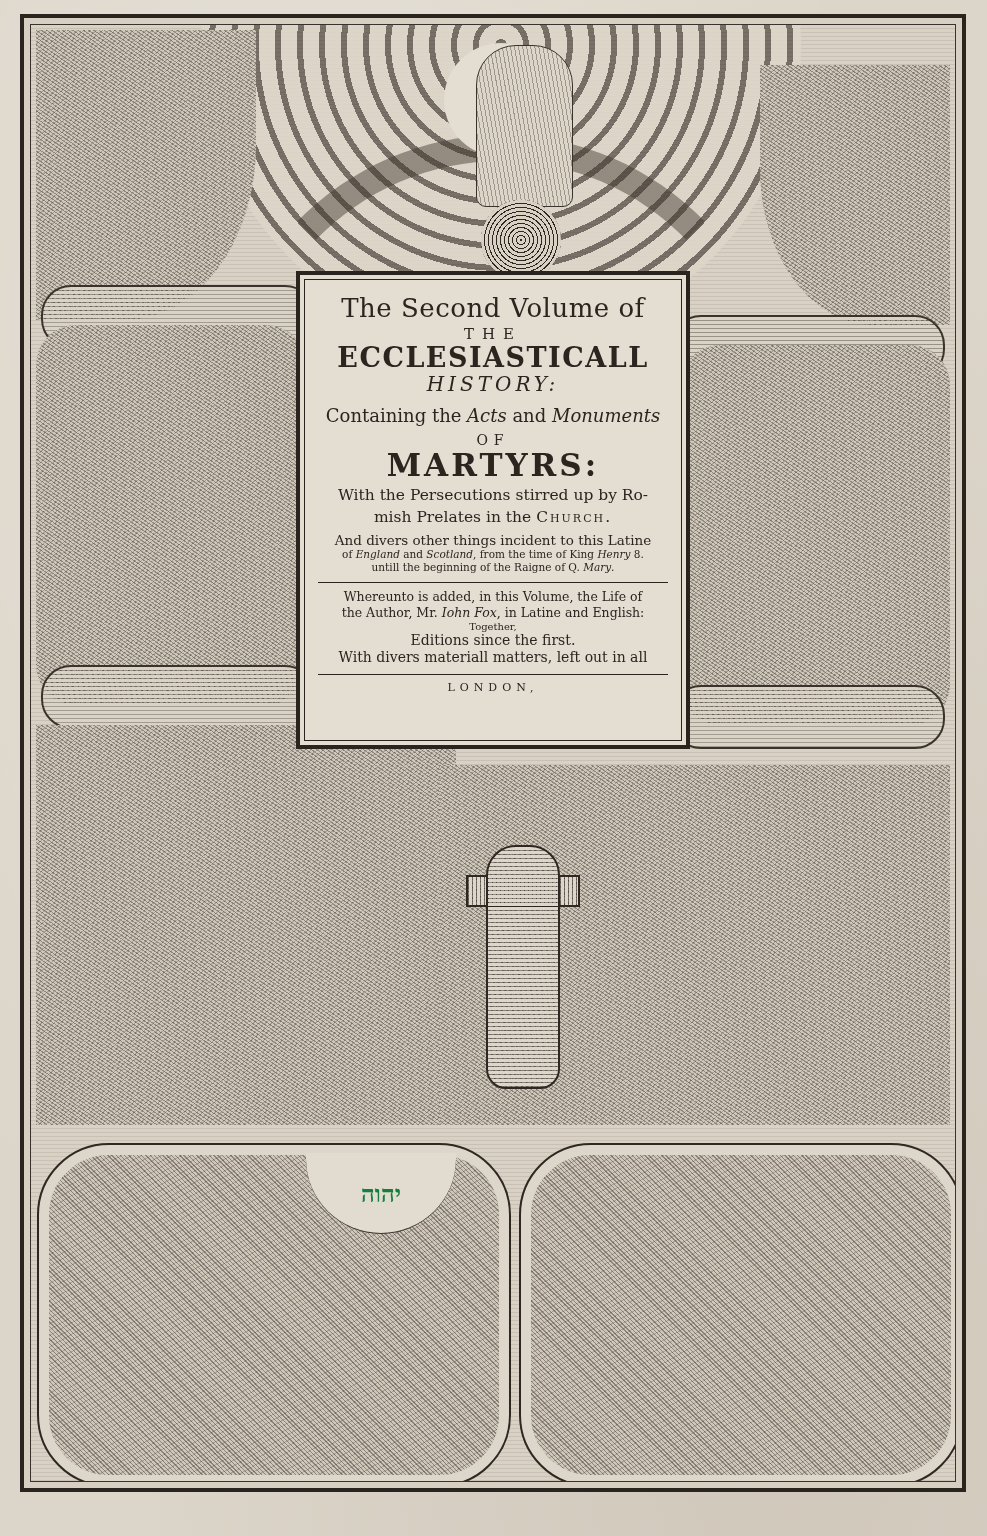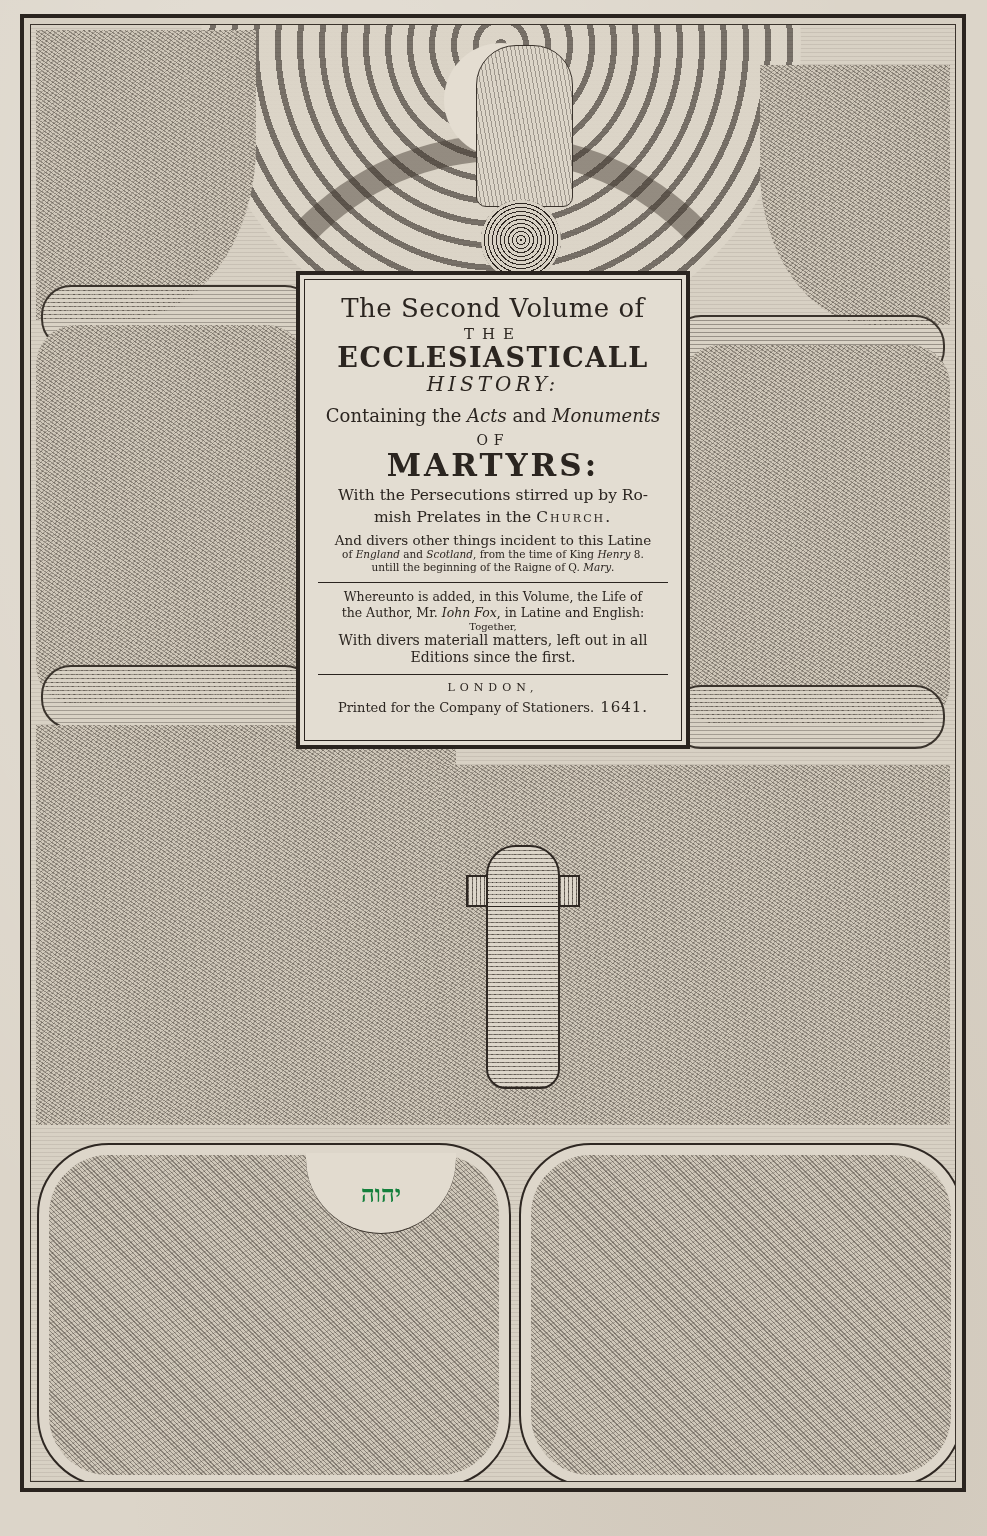--- a/index.html
+++ b/index.html
@@ -193,19 +193,18 @@
     <div class="l7">MARTYRS:</div>
     <div class="l8">With the Persecutions stirred up by Ro-</div>
     <div class="l8"><span>mish Prelates in the </span><span class="sc">Church.</span></div>
     <div class="l9">And divers other things incident to this Latine</div>
     <div class="l10"><span>of </span><i>England</i><span> and </span><i>Scotland</i><span>, from the time of King </span><i>Henry</i><span> 8.</span></div>
     <div class="l10"><span>untill the beginning of the Raigne of Q. </span><i>Mary</i><span>.</span></div>
     <div class="rule"></div>
     <div class="l11">Whereunto is added, in this Volume, the Life of</div>
     <div class="l11"><span>the Author, Mr. </span><i>Iohn Fox</i><span>, in Latine and English:</span></div>
     <div class="l12">Together,</div>
+    <div class="l13">Editions since the first.</div>
     <div class="l13">With divers materiall matters, left out in all</div>
-    <div class="l13">Editions since the first.</div>
     <div class="rule"></div>
     <div class="l14">LONDON,</div>
-    <div class="l15"><span>Printed for the Company of Stationers.</span><span class="year">1641.</span></div>
   </div>
 </div>
 
 </body></html>

